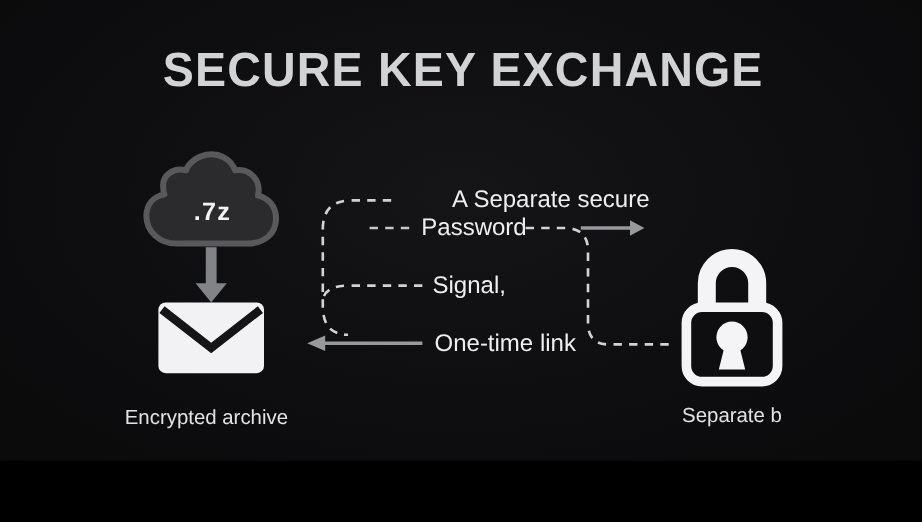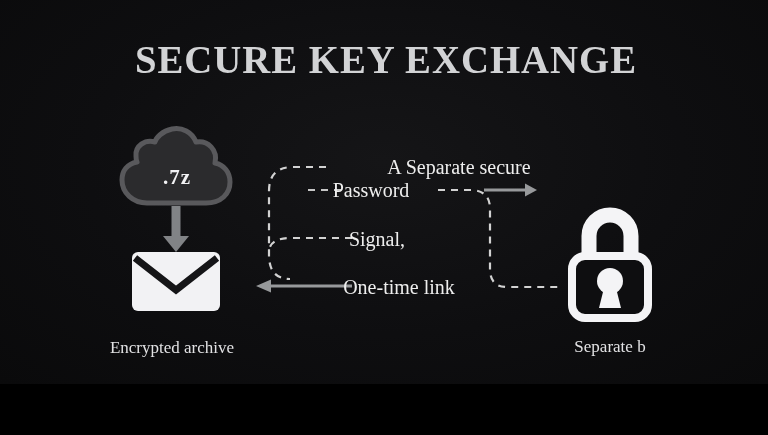--- a/index.html
+++ b/index.html
@@ -6,21 +6,21 @@
     margin: 0;
     padding: 0;
     background: #000;
   }
   #canvas {
     position: relative;
     width: 768px;
     height: 384px;
     overflow: hidden;
     background: radial-gradient(ellipse at 50% 42%, #151517 0%, #0e0e10 55%, #0a0a0b 100%);
-    font-family: Liberation Serif, serif;
+    font-family: Liberation Sans, sans-serif;
   }
   .abs { position: absolute; }
   #title {
     left: 386px;
     top: 59px;
     transform: translate(-50%, -50%) scaleX(0.97);
     font-size: 40px;
     font-weight: 700;
     letter-spacing: 1px;
     color: #d2d3d5;
@@ -109,20 +109,20 @@
   </svg>
 
   <svg class="abs" style="left:556px; top:200px;" width="108" height="130" viewBox="0 0 108 130">
     <path d="M 33,58 V 36 A 21,21 0 0 1 75,36 V 58" fill="none" stroke="#f4f4f6" stroke-width="15"></path>
     <rect x="16" y="56" width="76" height="62" rx="13" fill="#0e0e10" stroke="#f4f4f6" stroke-width="8"></rect>
     <circle cx="54" cy="81" r="13" fill="#f4f4f6"></circle>
     <path d="M 48,88 L 43,108 L 65,108 L 60,88 Z" fill="#f4f4f6"></path>
   </svg>
 
   <div class="abs flow-label" style="left:411px; top:167px;margin-left:48px;">A Separate secure</div>
-  <div class="abs flow-label" style="left:371px; top:190px;text-align:center;">Password</div>
-  <div class="abs flow-label" style="left:377px; top:239px;">Signal,</div>
-  <div class="abs flow-label" style="left:399px; top:287px;">One-time link</div>
+  <div class="abs flow-label" style="left:395px; top:190px;text-align:center;">Password</div>
+  <div class="abs flow-label" style="left:391px; top:239px;">Signal,</div>
+  <div class="abs flow-label" style="left:421px; top:287px;">One-time link</div>
 
   <div class="abs caption" style="left:172px; top:348px;">Encrypted archive</div>
   <div class="abs caption" style="left:610px; top:347px;">Separate b</div>
 
 </div>
 
 </body></html>

